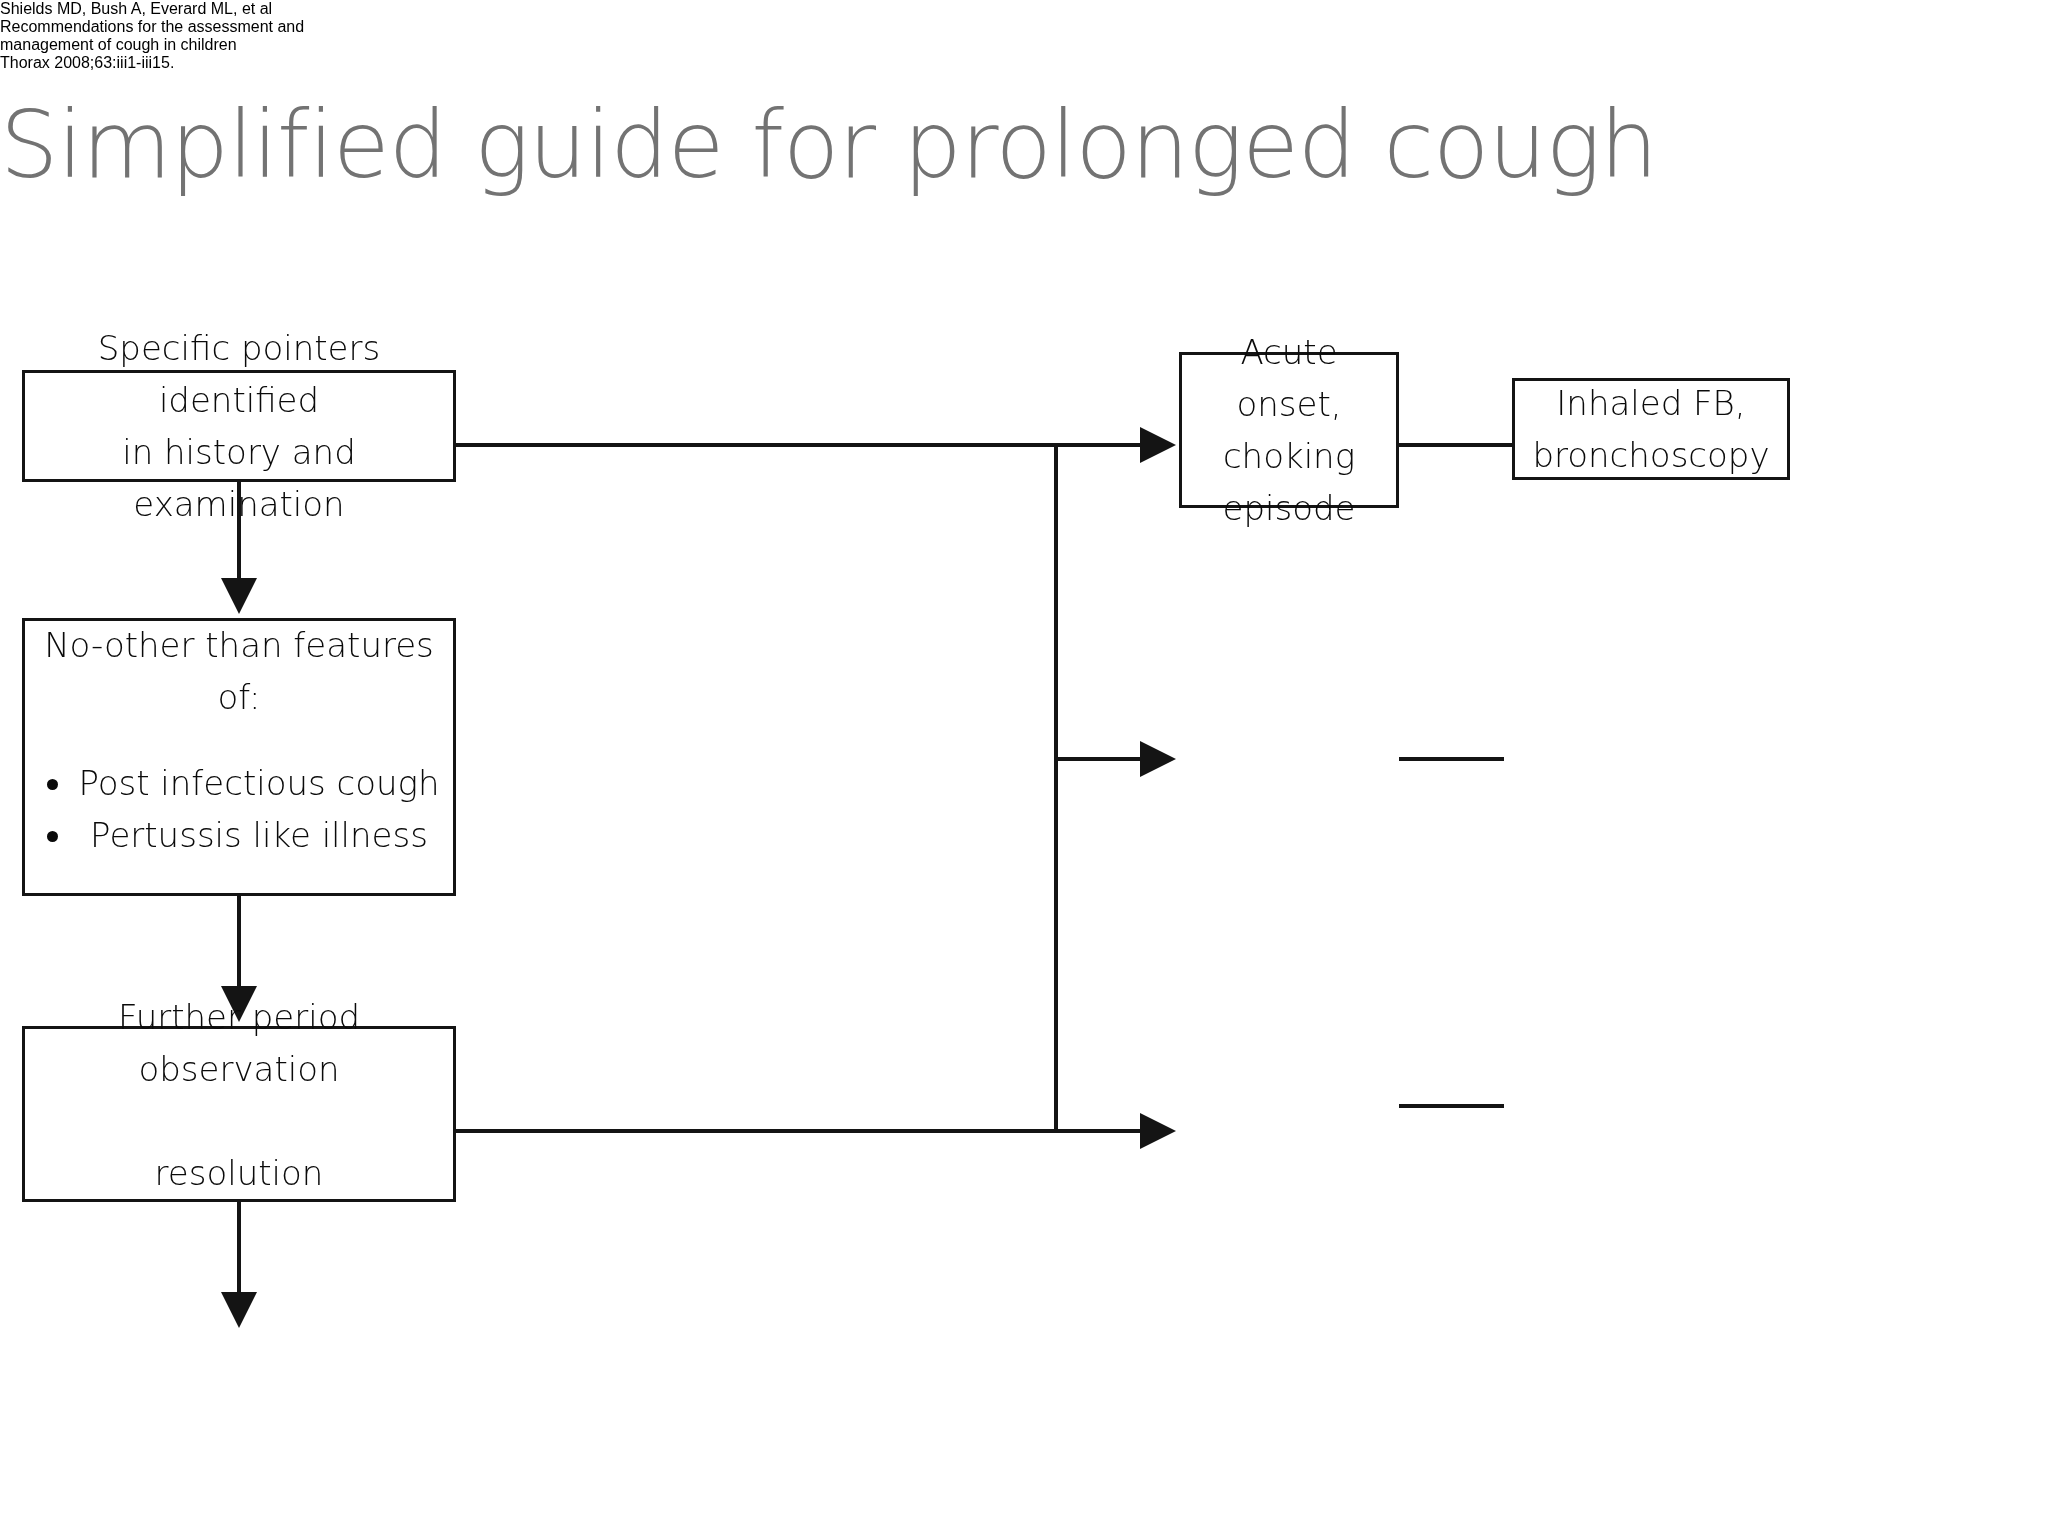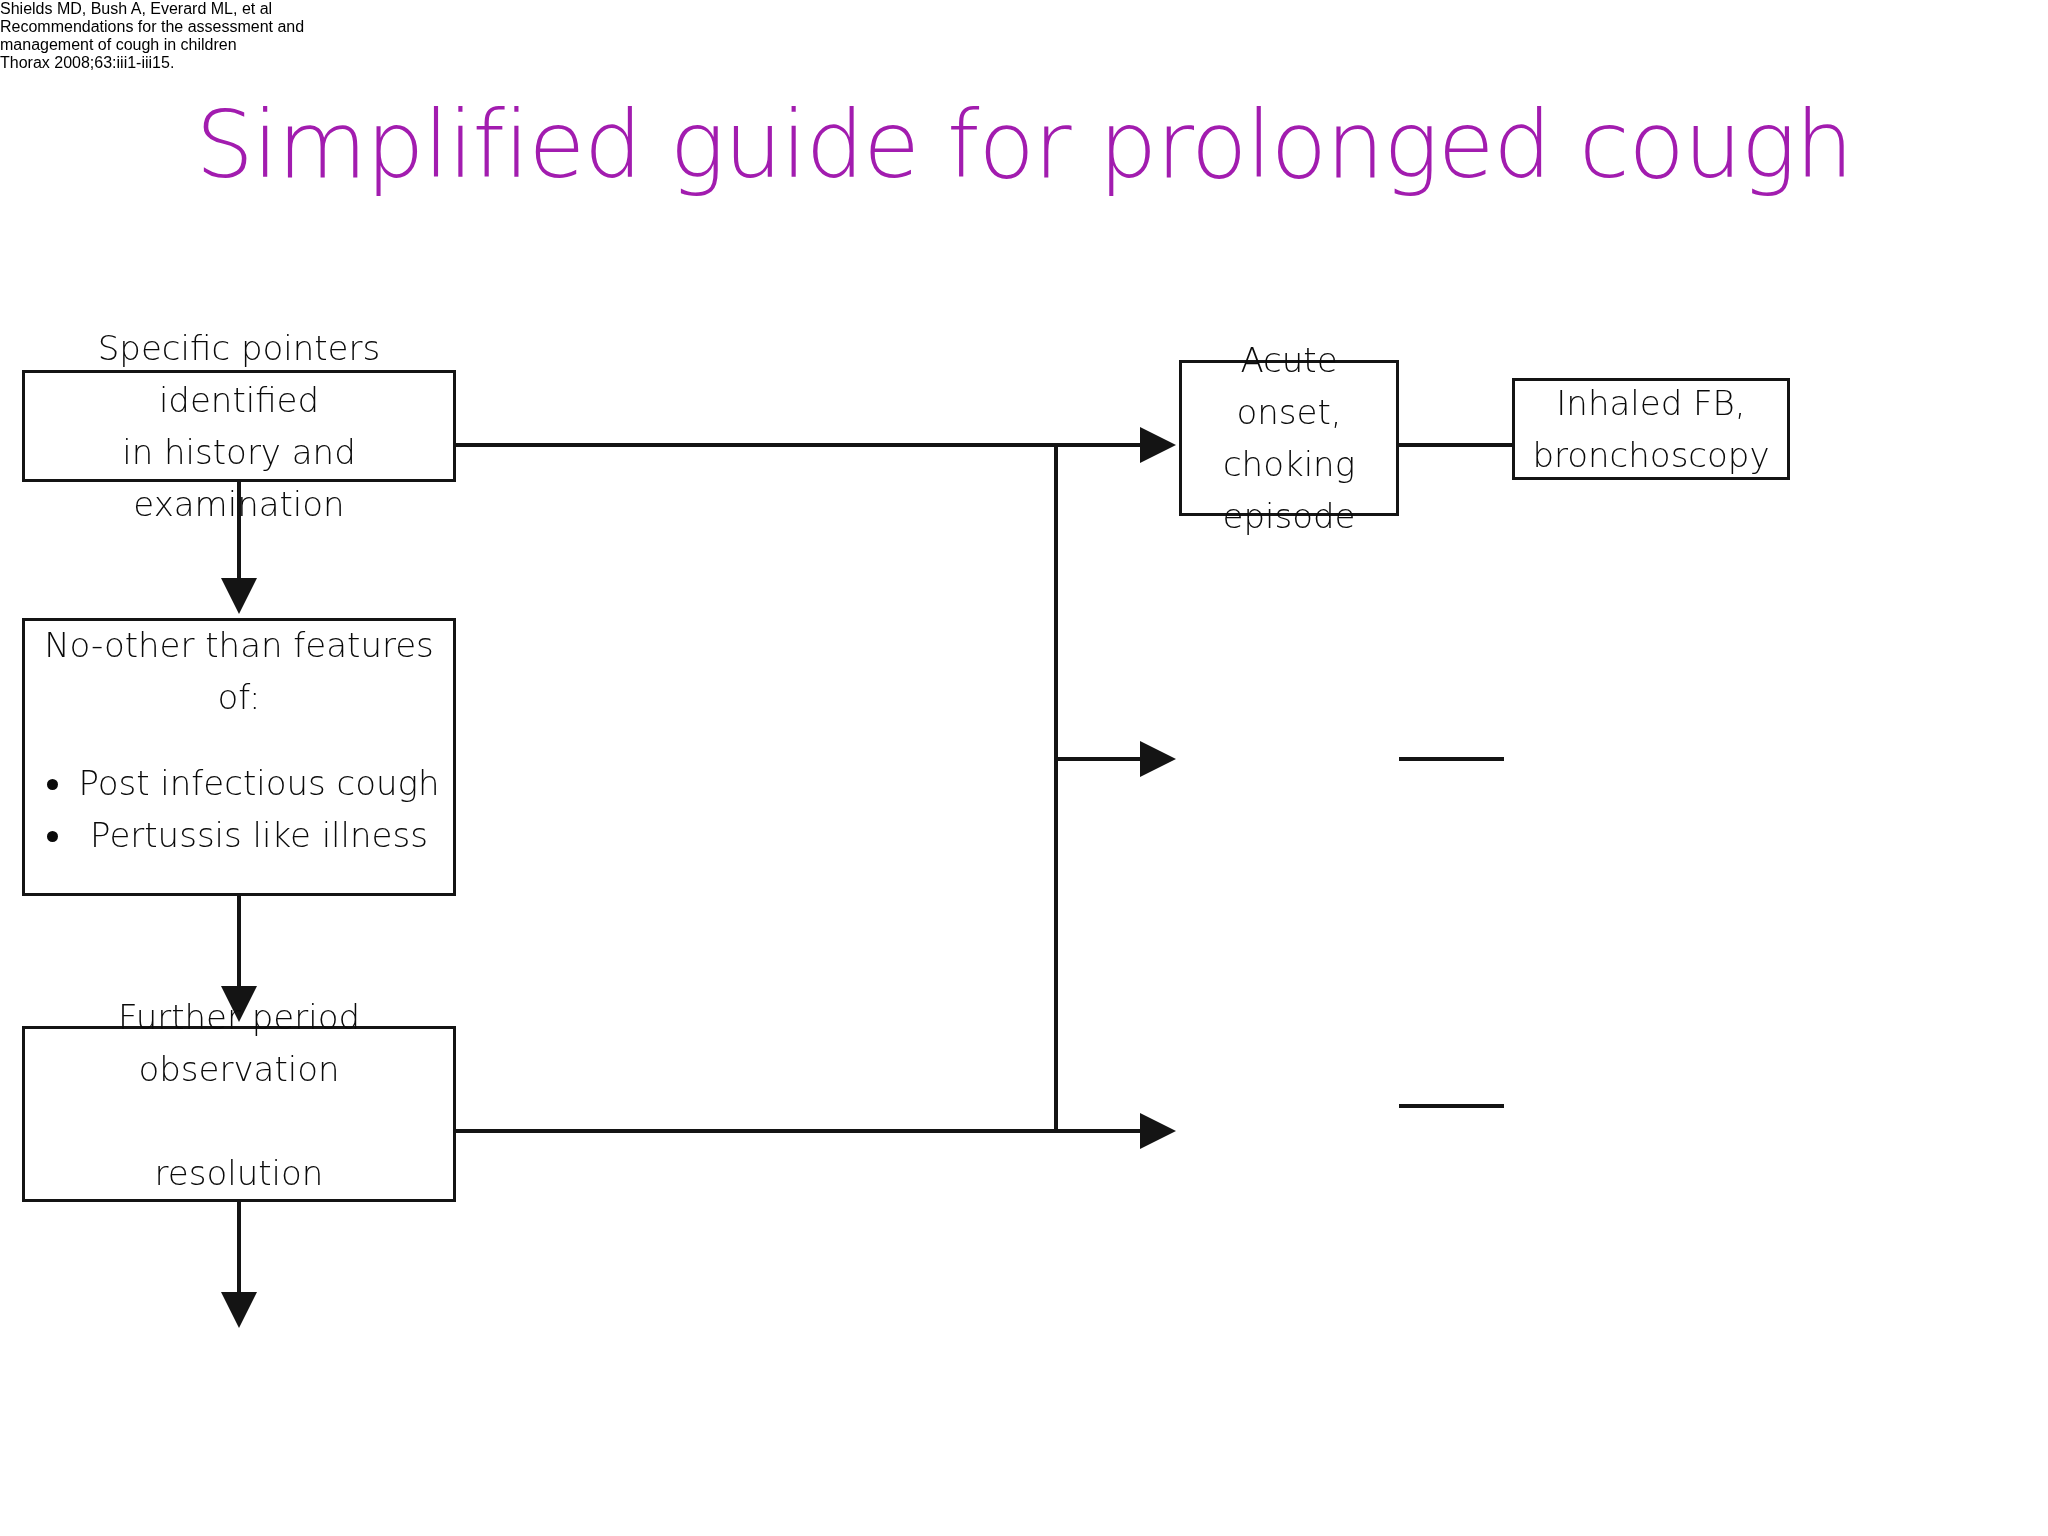--- a/index.html
+++ b/index.html
@@ -15,27 +15,26 @@
     font-family: "Liberation Sans", sans-serif;
     color: #000000;
   }
 
   
   #slide-title {
     position: absolute;
     left: 0;
     top: 96px;
     width: 2048px;
-    text-align: center;
     font-family: "DejaVu Sans", sans-serif;
     font-weight: 300;
     font-size: 92px;
     line-height: 100px;
     letter-spacing: -1px;
-    color: #a21caf;
+    color: #737373;
     white-space: nowrap;
   }
 
   
   #flowchart {
     position: absolute;
     left: 0;
     top: 0;
     width: 2048px;
     height: 1312px;
@@ -58,21 +57,21 @@
     z-index: 3;
   }
   .node .txt { width: 100%; padding: 0 10px; }
 
   
   #node-pointers      { left: 22px;   top: 370px;  width: 434px;  height: 112px; }
   #node-no-other      { left: 22px;   top: 618px;  width: 434px;  height: 278px; justify-content: center; }
   #node-observation   { left: 22px;   top: 1026px; width: 434px;  height: 176px; align-items: flex-end; }
   #node-cough-resolved{ left: 102px;  top: 1332px; width: 274px;  height: 96px;  }
 
-  #node-acute         { left: 1179px; top: 360px;  width: 220px;  height: 156px; justify-content: flex-end; }
+  #node-acute         { left: 1179px; top: 352px;  width: 220px;  height: 156px; justify-content: flex-end; }
   #node-inhaled       { left: 1512px; top: 378px;  width: 278px;  height: 102px; }</style>
 </head>
 <body>
 
 <div id="slide-title">Simplified guide for prolonged cough</div>
 
 <div id="flowchart">
 
   
   <svg id="connectors" viewBox="0 0 2048 1536">

